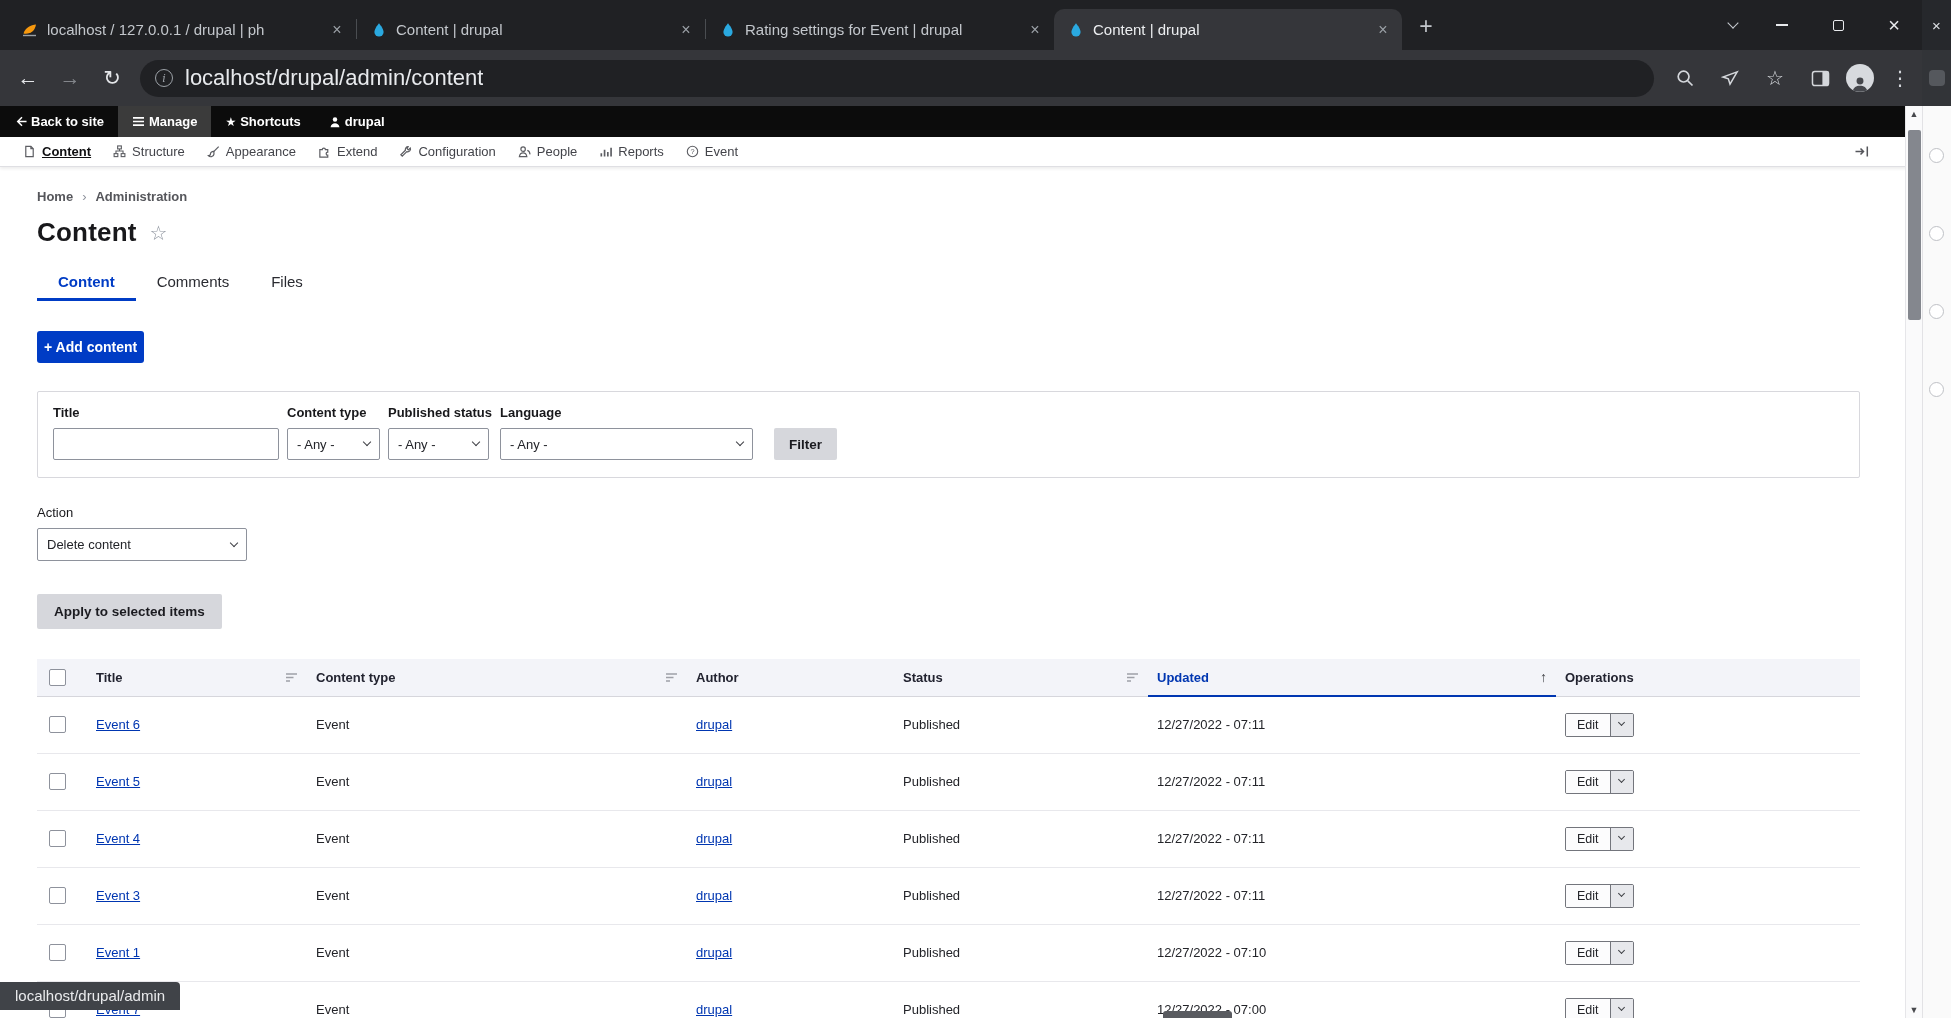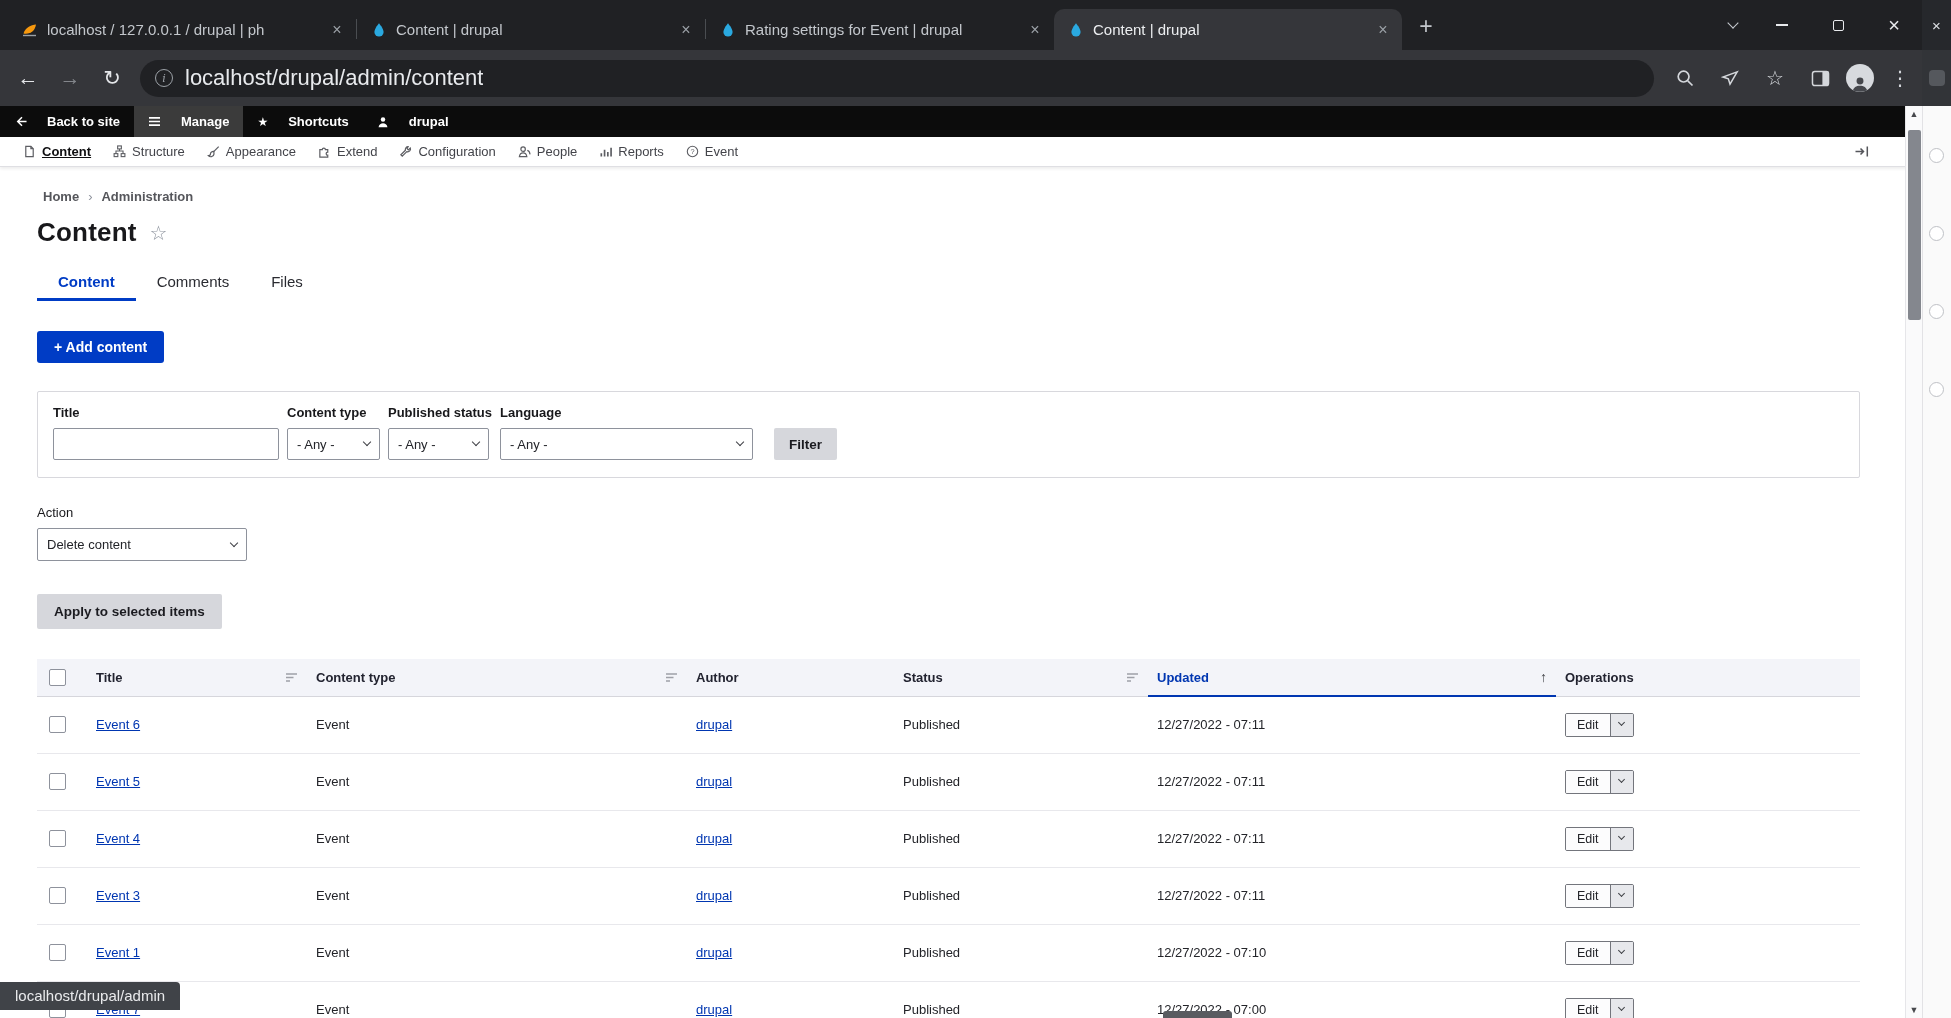--- a/index.html
+++ b/index.html
@@ -30,42 +30,42 @@
   .omnibox { flex:1; height:37px; background:#202124; border-radius:19px; margin:0 10px 0 6px; display:flex; align-items:center; padding:0 15px; gap:12px; min-width:0; }
   .info-icon { width:18px; height:18px; border:1.6px solid #9ca1a7; border-radius:50%; color:#9ca1a7; font-size:11px;
                display:flex; align-items:center; justify-content:center; font-family:"DejaVu Serif",serif; font-style:italic; flex:0 0 auto; }
   .url { color:#e8eaed; font-size:22px; white-space:nowrap; overflow:hidden; }
   .nav-right { display:flex; align-items:center; gap:7px; }
   .nav-icon { width:38px; height:38px; border-radius:50%; display:flex; align-items:center; justify-content:center; color:#d4d7db; font-size:20px; flex:0 0 auto; }
   .avatar { width:28px; height:28px; border-radius:50%; background:#d7dade; display:flex; align-items:flex-end; justify-content:center; overflow:hidden; }
 
   
   .drupal-toolbar { height:31px; background:#0c0c0c; display:flex; align-items:stretch; color:#fff; }
-  .dt-item { display:flex; align-items:center; gap:20px; padding:0 14px; font-size:13px; font-weight:700; }
+  .dt-item { display:flex; align-items:center; gap:4px; padding:0 14px; font-size:13px; font-weight:700; }
   .dt-item.manage { background:#3b3b3b; }
   .dt-star { font-size:12px; line-height:1; }
 
   
   .admin-menu { height:30px; background:#fff; display:flex; align-items:center; padding:0 12px;
                 border-bottom:1px solid #dfdfe3; box-shadow:0 2px 3px rgba(0,0,0,0.07); position:relative; z-index:2; }
   .am-item { display:flex; align-items:center; gap:6px; padding:0 11px; font-size:13px; color:#43444a; height:100%; }
   .am-item.active .am-label { font-weight:700; text-decoration:underline; color:#0e0e10; }
   .am-toggle { margin-left:auto; margin-right:70px; display:flex; align-items:center; }
 
   
   .page { padding:22px 0 0 37px; width:1897px; }
-  .breadcrumb { display:flex; align-items:center; gap:9px; font-size:13px; font-weight:700; color:#55565b;margin-left:6px; }
+  .breadcrumb { display:flex; align-items:center; gap:9px; font-size:13px; font-weight:700; color:#55565b; }
   .bc-sep { color:#8e929c; font-weight:400; font-size:13px; }
   .title-row { margin-top:13px; display:flex; align-items:center; gap:13px; }
   h1.page-title { font-size:26px; font-weight:700; color:#18181b; margin:0; letter-spacing:0.2px; }
   .fav-star { color:#9197a1; font-size:20px; line-height:1; }
   .page-tabs { margin-top:16px; display:flex; }
   .ptab { padding:9px 21px 11px; font-size:15px; color:#2a2b31; }
   .ptab.active { color:#003cc5; font-weight:700; box-shadow:inset 0 -3px 0 #003cc5; }
-  .add-btn { margin-top:30px; height:32px; padding:0 17px; background:#003cc5; border:none; border-radius:3px;
+  .add-btn { margin-top:30px; height:32px; padding:0 7px; background:#003cc5; border:none; border-radius:3px;
              color:#fff; font-size:14px; font-weight:700; display:inline-flex; align-items:center; font-family:inherit; }
 
   .filter-box { margin-top:28px; border:1px solid #d8d8dd; border-radius:2px; padding:13px 15px 17px;
                 display:flex; align-items:flex-end; gap:8px; width:1823px; }
   .field { display:flex; flex-direction:column; gap:8px; }
   .field > label { font-size:13px; font-weight:700; color:#18181b; }
   input.text { width:226px; height:32px; border:1px solid #8e929c; border-radius:2px; padding:0 9px; font-size:13px; font-family:inherit; }
   .select { height:32px; border:1px solid #8e929c; border-radius:2px; background:#fff; display:flex; align-items:center;
             justify-content:space-between; padding:0 9px; font-size:13px; color:#232429; gap:8px; }
   .w-ct { width:93px; } .w-ps { width:101px; } .w-lang { width:253px; } .w-action { width:210px; height:33px; }

